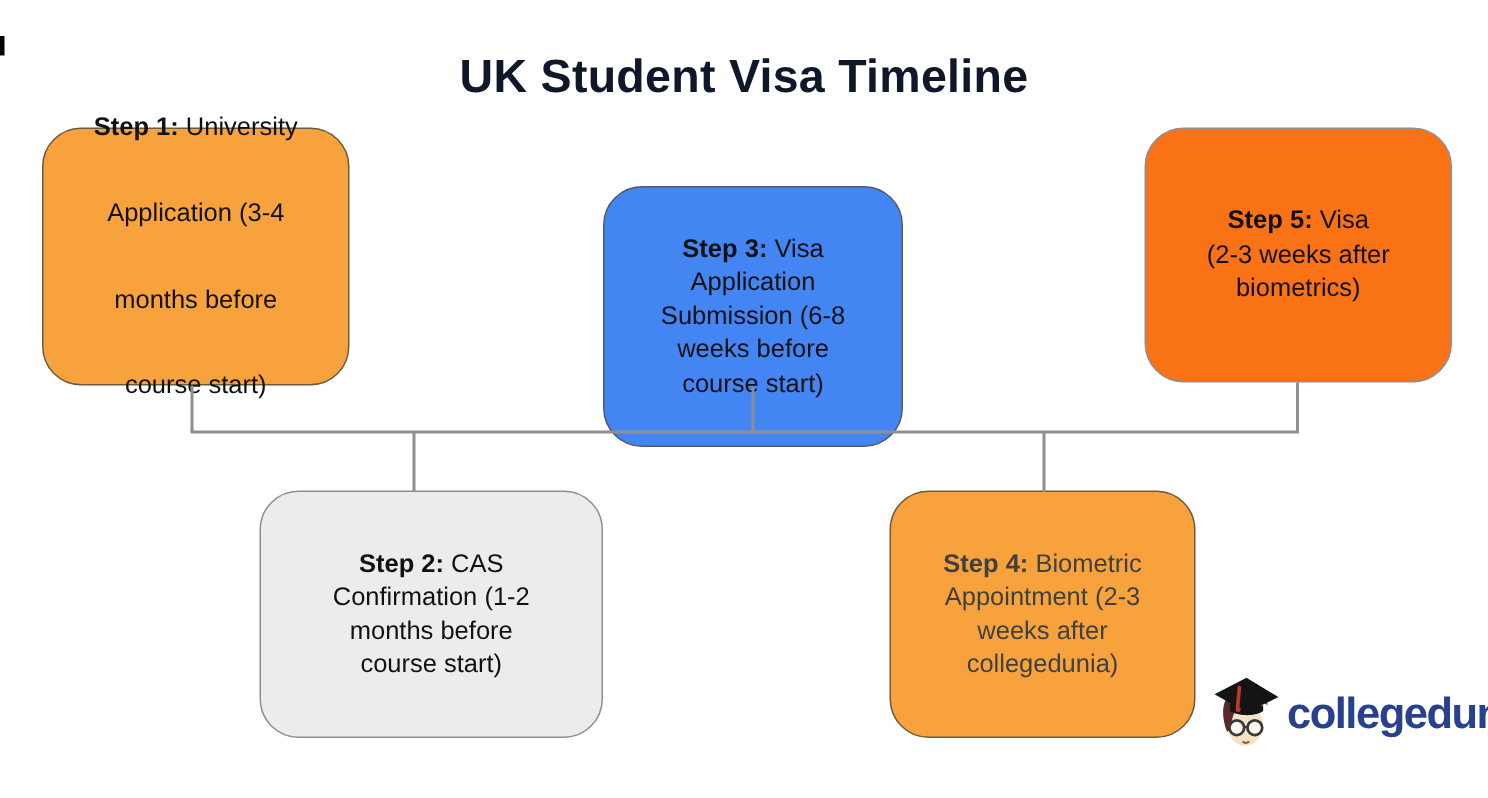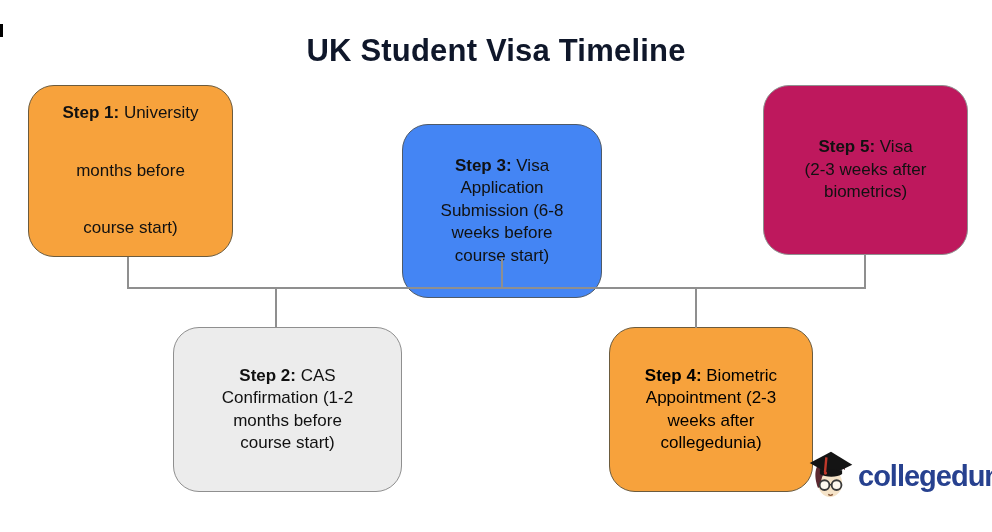--- a/index.html
+++ b/index.html
@@ -38,43 +38,44 @@
 <body>
 
 <div class="stage">
 
   <div class="edge-mark"></div>
 
   <div class="title" style="color: #0f172a;">UK Student Visa Timeline</div>
 
   <div class="box b1" style="background: rgb(247, 162, 60); border-color: rgb(107, 91, 62); color: rgb(17, 17, 17);">
       <div><b>Step 1:</b> University</div>
+      <div>Application (3-4</div>
       <div>months before</div>
       <div>course start)</div>
     </div>
   <div class="box b3" style="background: rgb(68, 133, 244); border-color: rgb(78, 90, 104); color: rgb(17, 17, 17); margin-top: 40px;">
       <div><b>Step 3:</b> Visa</div>
       <div>Application</div>
       <div>Submission (6-8</div>
       <div>weeks before</div>
       <div>course start)</div>
     </div>
-  <div class="box b5" style="background: #be185d; border-color: rgb(143, 143, 143); color: rgb(17, 17, 17);">
+  <div class="box b5" style="background: #f97316; border-color: rgb(143, 143, 143); color: rgb(17, 17, 17);">
       <div><b>Step 5:</b> Visa</div>
       <div>(2-3 weeks after</div>
       <div>biometrics)</div>
     </div>
 
   <div class="box b2" style="background: rgb(236, 236, 236); border-color: rgb(143, 143, 143); color: rgb(17, 17, 17);">
       <div><b>Step 2:</b> CAS</div>
       <div>Confirmation (1-2</div>
       <div>months before</div>
       <div>course start)</div>
     </div>
-  <div class="box b4" style="background: rgb(247, 162, 60); border-color: rgb(107, 91, 62); color: #000000; margin-left: 16px;">
+  <div class="box b4" style="background: rgb(247, 162, 60); border-color: rgb(107, 91, 62); color: #404040;">
       <div><b>Step 4:</b> Biometric</div>
       <div>Appointment (2-3</div>
       <div>weeks after</div>
       <div>collegedunia)</div>
     </div>
 
   <div class="cline hline" style="background: rgb(143, 143, 143);"></div>
   <div class="cline v1" style="background: rgb(143, 143, 143);"></div>
   <div class="cline v2" style="background: rgb(143, 143, 143);"></div>
   <div class="cline v3" style="background: rgb(143, 143, 143);"></div>

